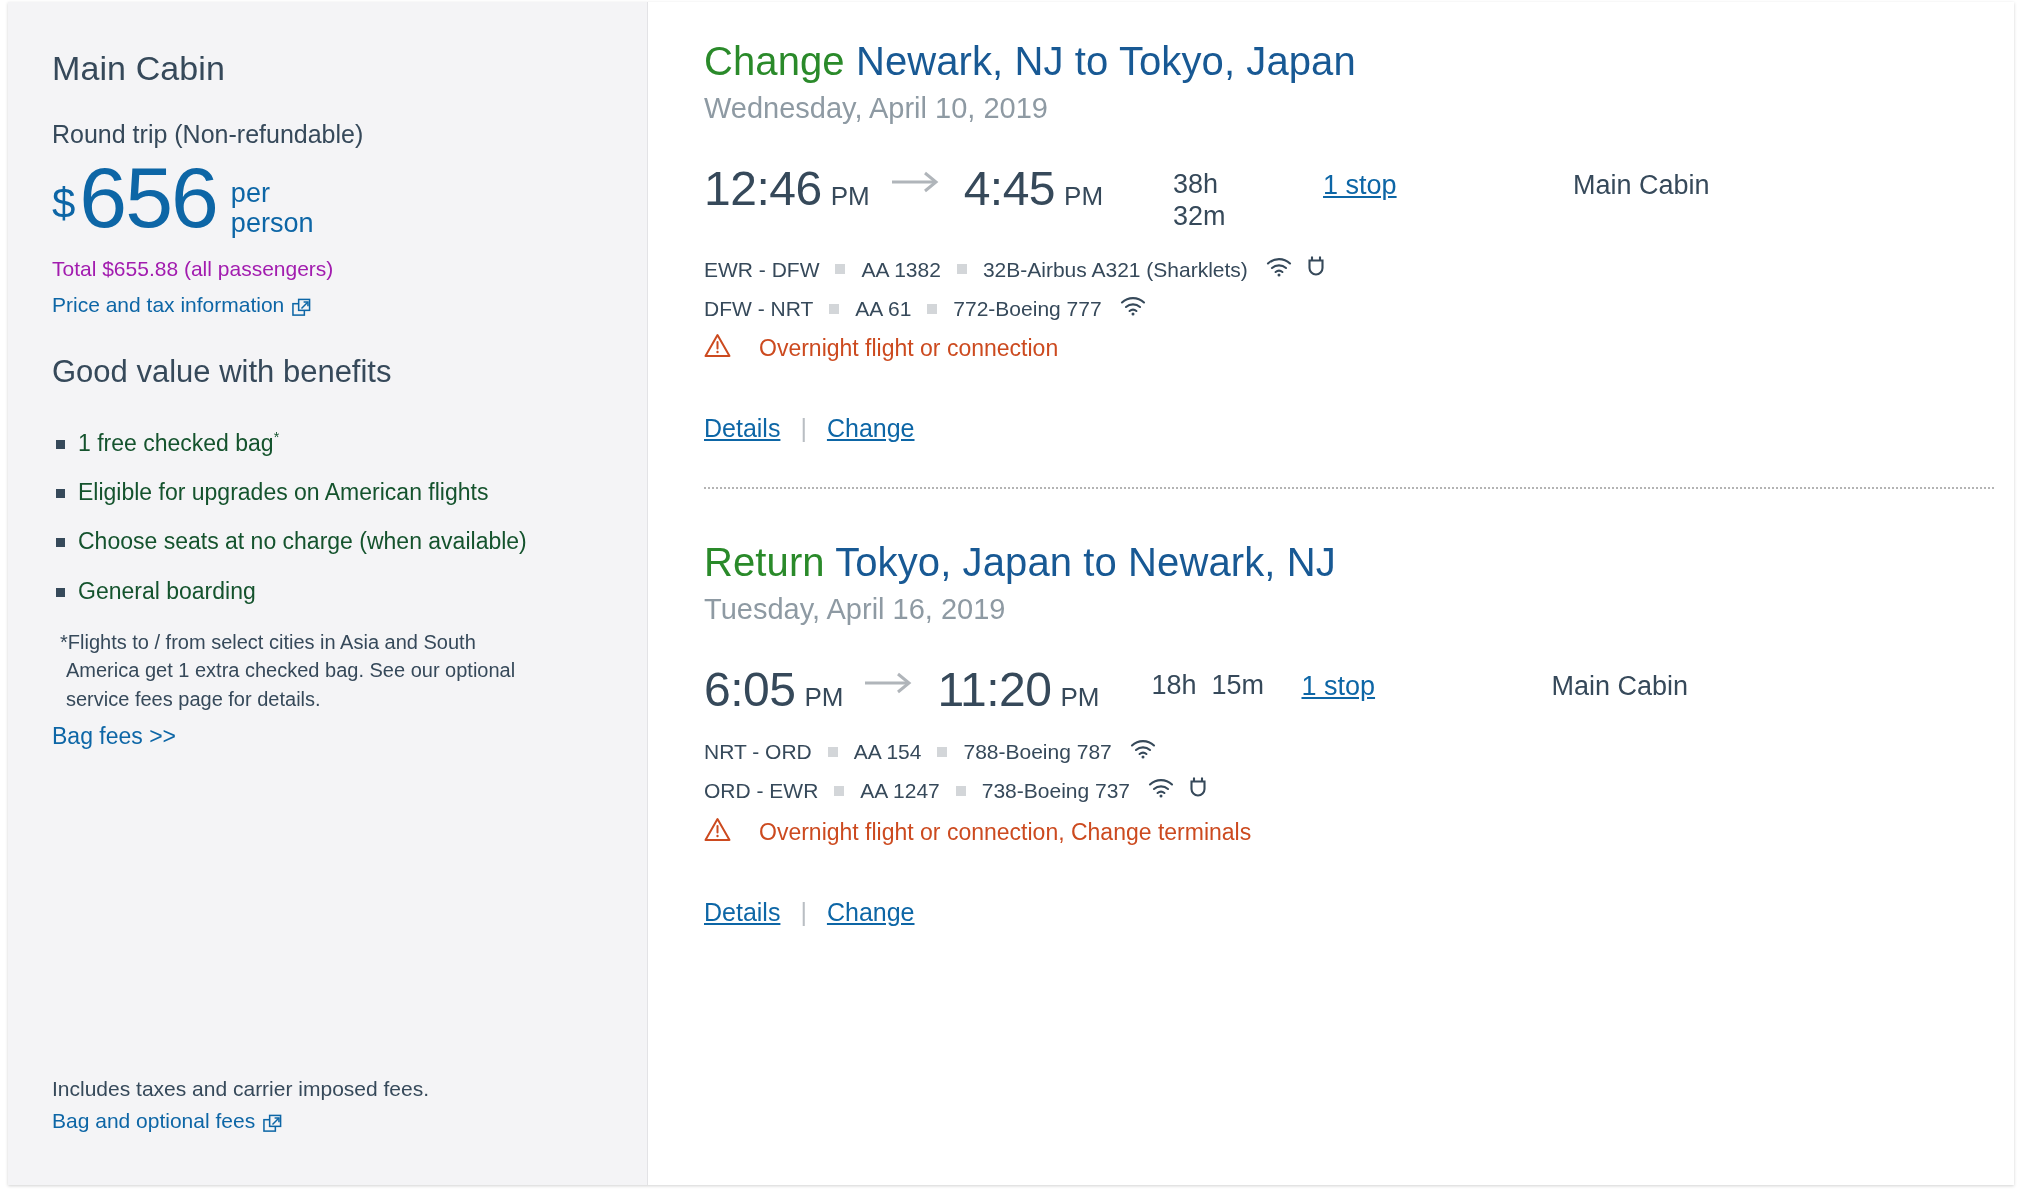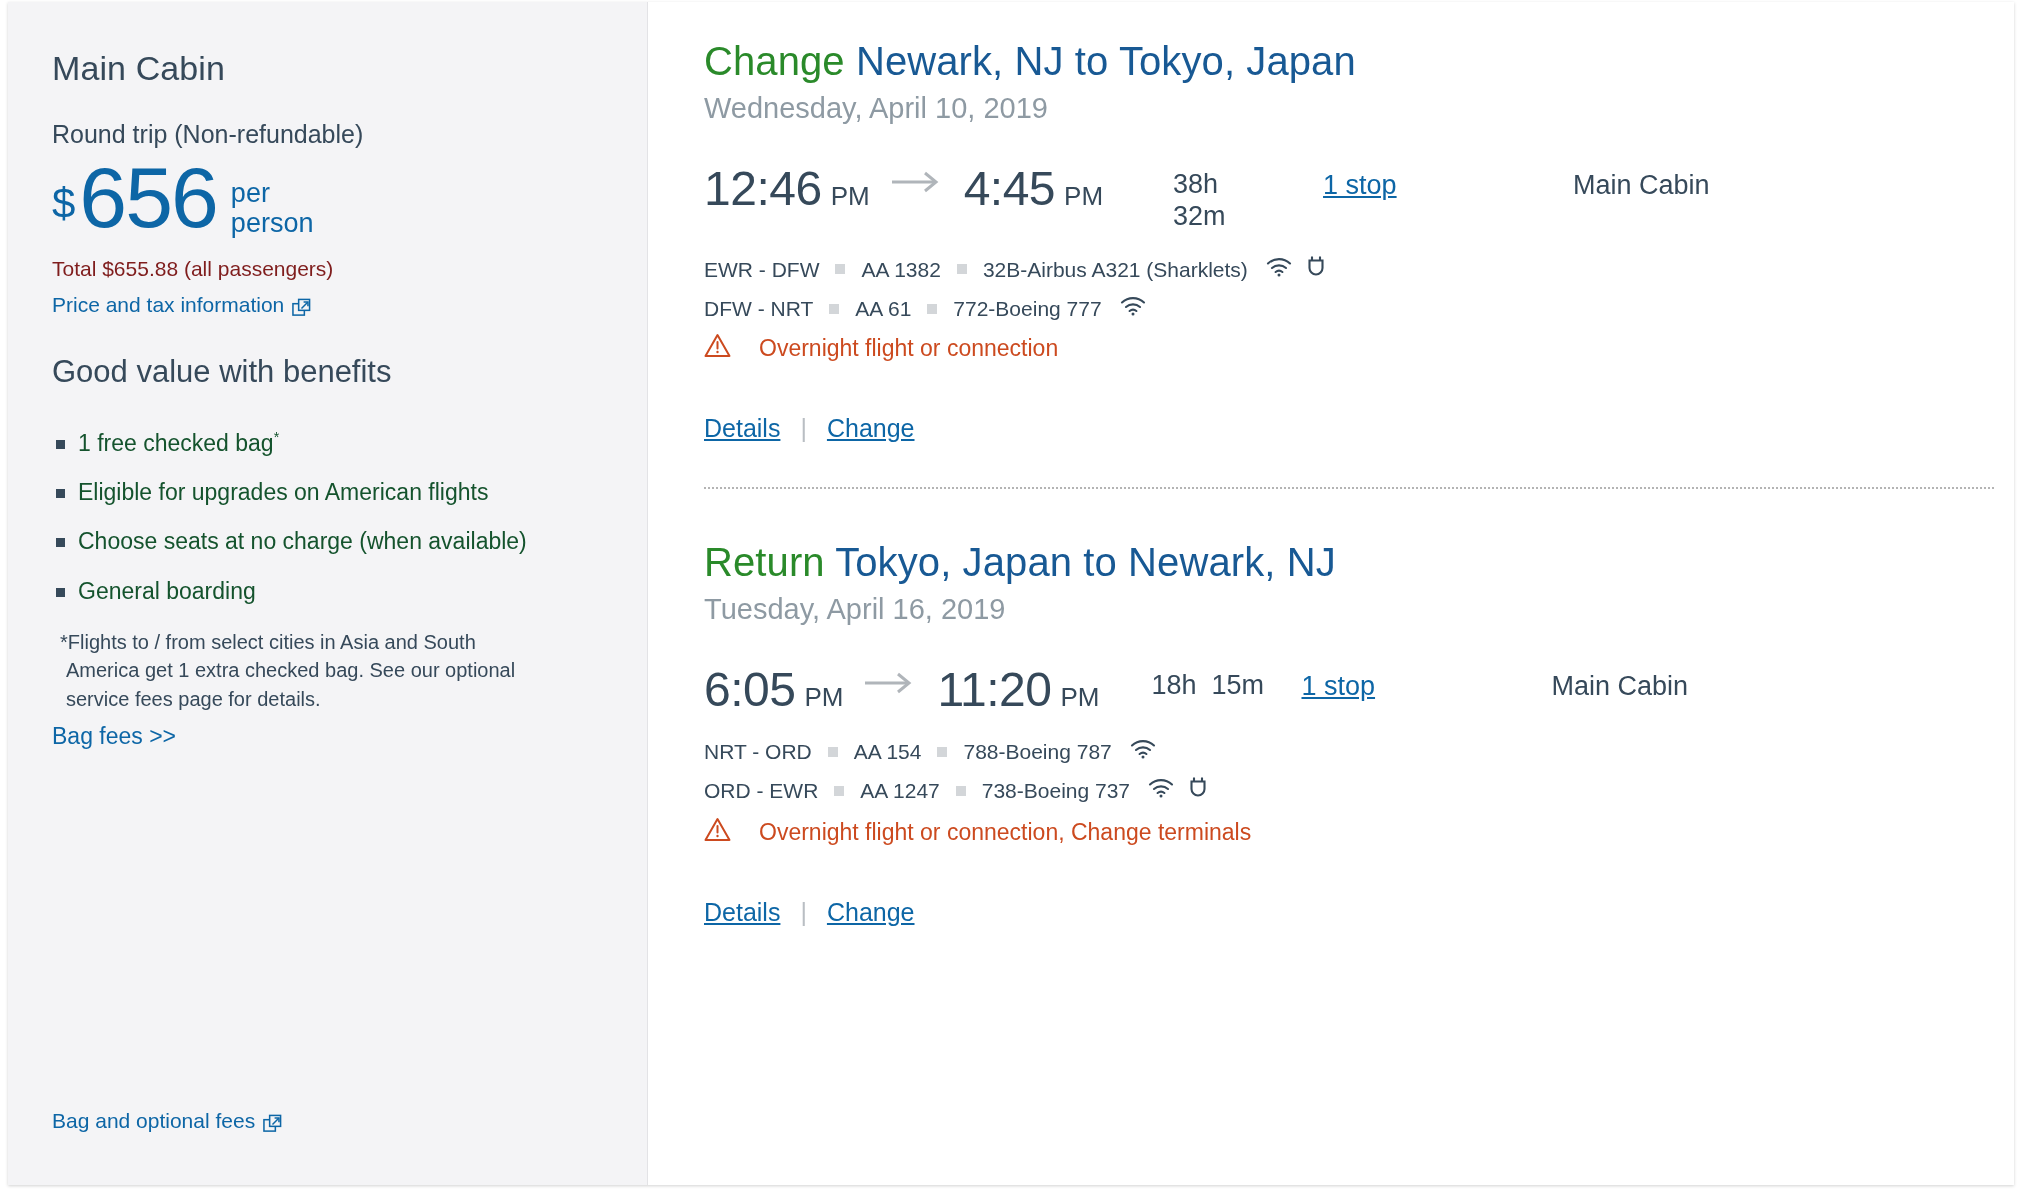--- a/index.html
+++ b/index.html
@@ -79,21 +79,21 @@
   .per-person {
     font-size: 27px;
     line-height: 1.08;
     margin-left: 14px;
     margin-top: 22px;
     font-weight: 400;
   }
   .per-person span { display: block; }
   .total-line {
     font-size: 21px;
-    color: #7f1d1d;
+    color: #a21caf;
     margin-top: 18px;
   }
   .link-blue {
     color: #0d66a6;
     font-size: 21px;
     text-decoration: none;
     display: inline-flex;
     align-items: flex-end;
     gap: 8px;
     margin-top: 12px;
@@ -327,20 +327,21 @@
         <li><span>Eligible for upgrades on American flights</span><span class="sup"></span></li>
         <li><span>Choose seats at no charge (when available)</span><span class="sup"></span></li>
         <li><span>General boarding</span><span class="sup"></span></li>
       </ul>
 
       <div class="footnote">*Flights to / from select cities in Asia and South America get 1 extra checked bag. See our optional service fees page for details.</div>
 
       <a class="bagfees">Bag fees &gt;&gt;</a>
 
       <div class="sidebar-bottom">
+        <div class="includes-line">Includes taxes and carrier imposed fees.</div>
         <a class="link-blue" style="margin-top:0;">
           <span>Bag and optional fees</span>
           <span class="ext-icon">
             <svg viewBox="0 0 20 20" width="19" height="19" fill="none" stroke="#0d66a6" stroke-width="1.6">
               <rect x="1" y="6" width="12" height="12"></rect>
               <rect x="7" y="1.5" width="11.5" height="11.5" fill="#f4f4f6"></rect>
               <path d="M10 11 L16.5 4.5"></path>
               <path d="M12.2 4.2 L16.8 4.2 L16.8 8.8"></path>
             </svg>
           </span>

